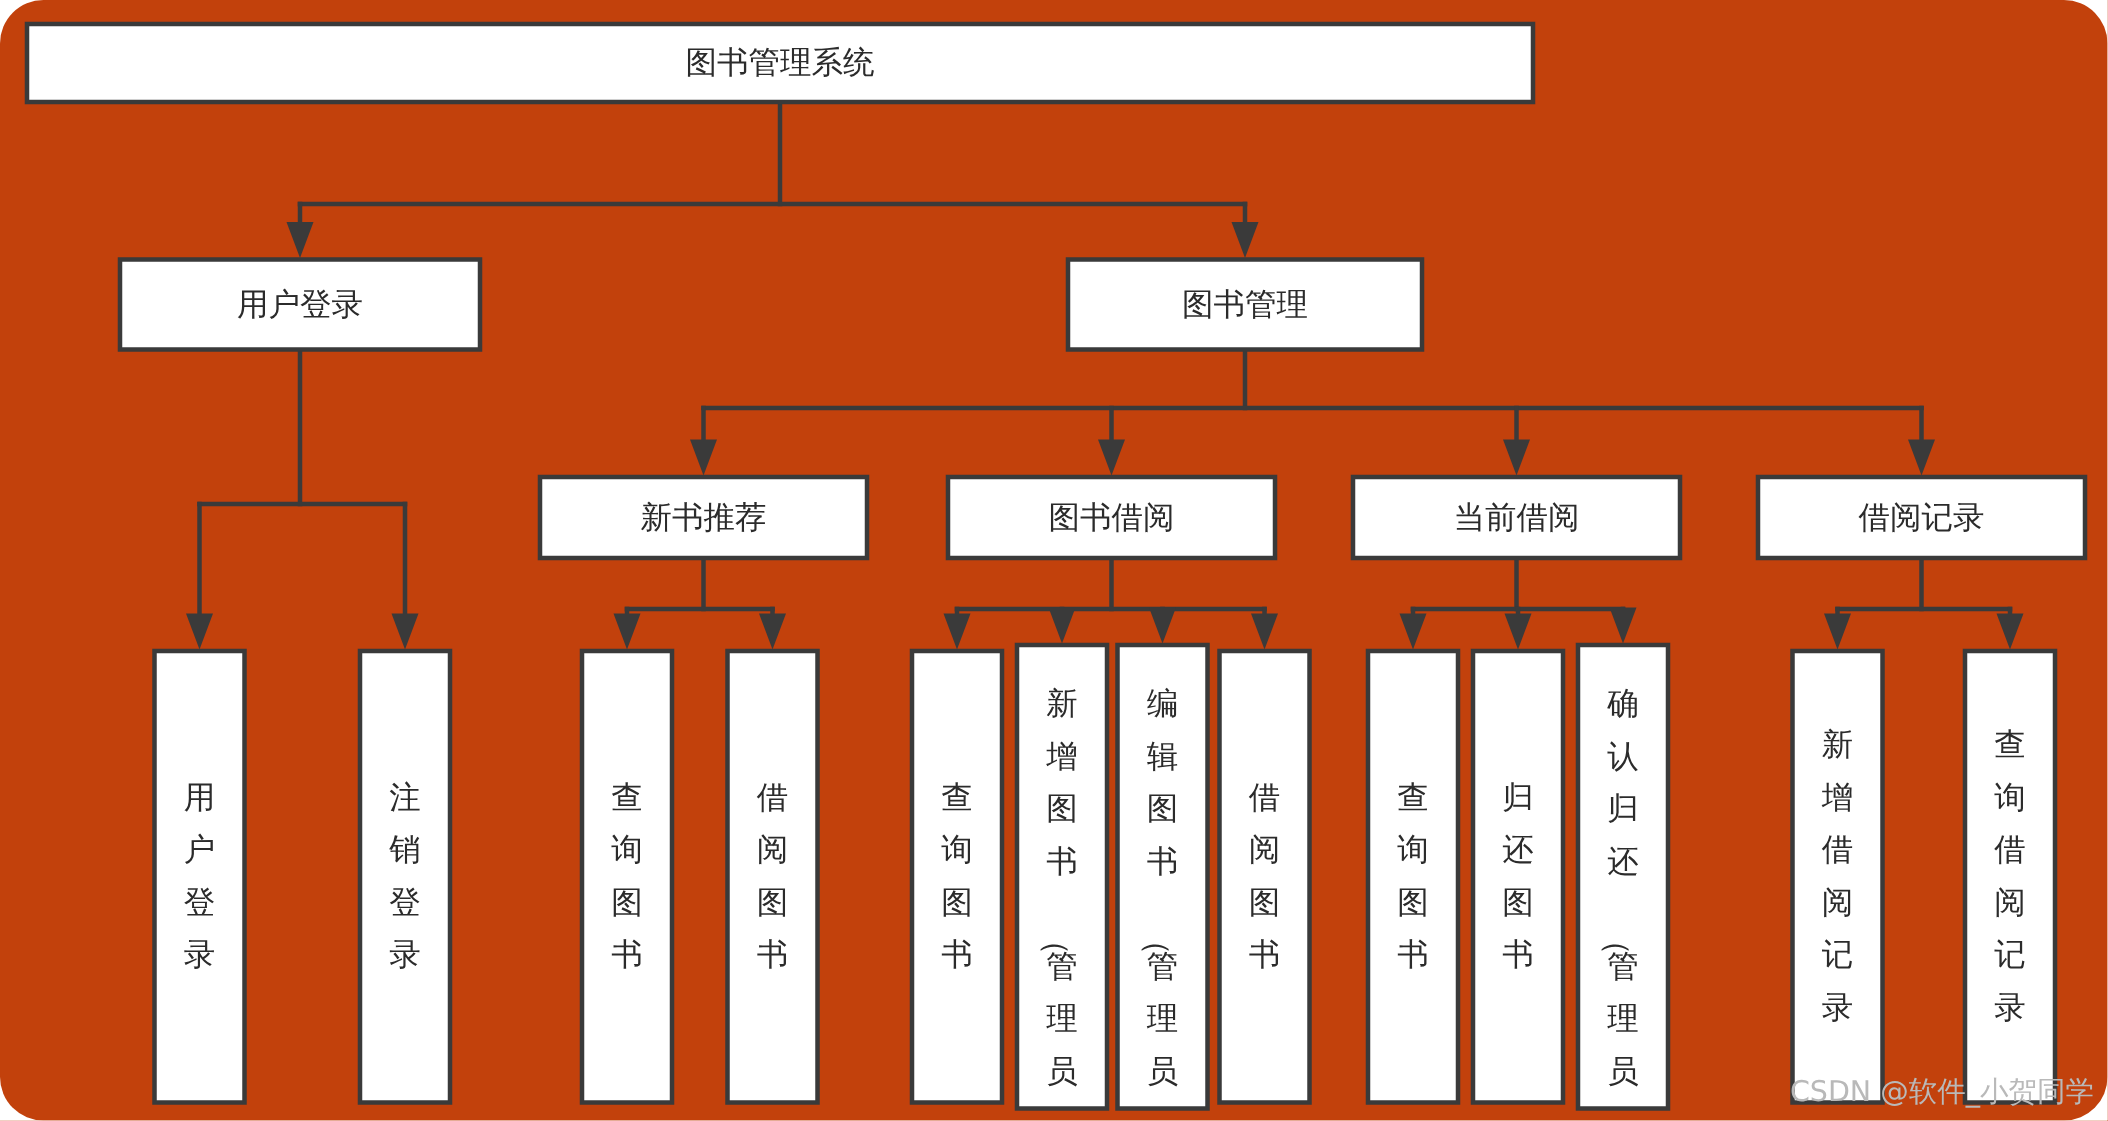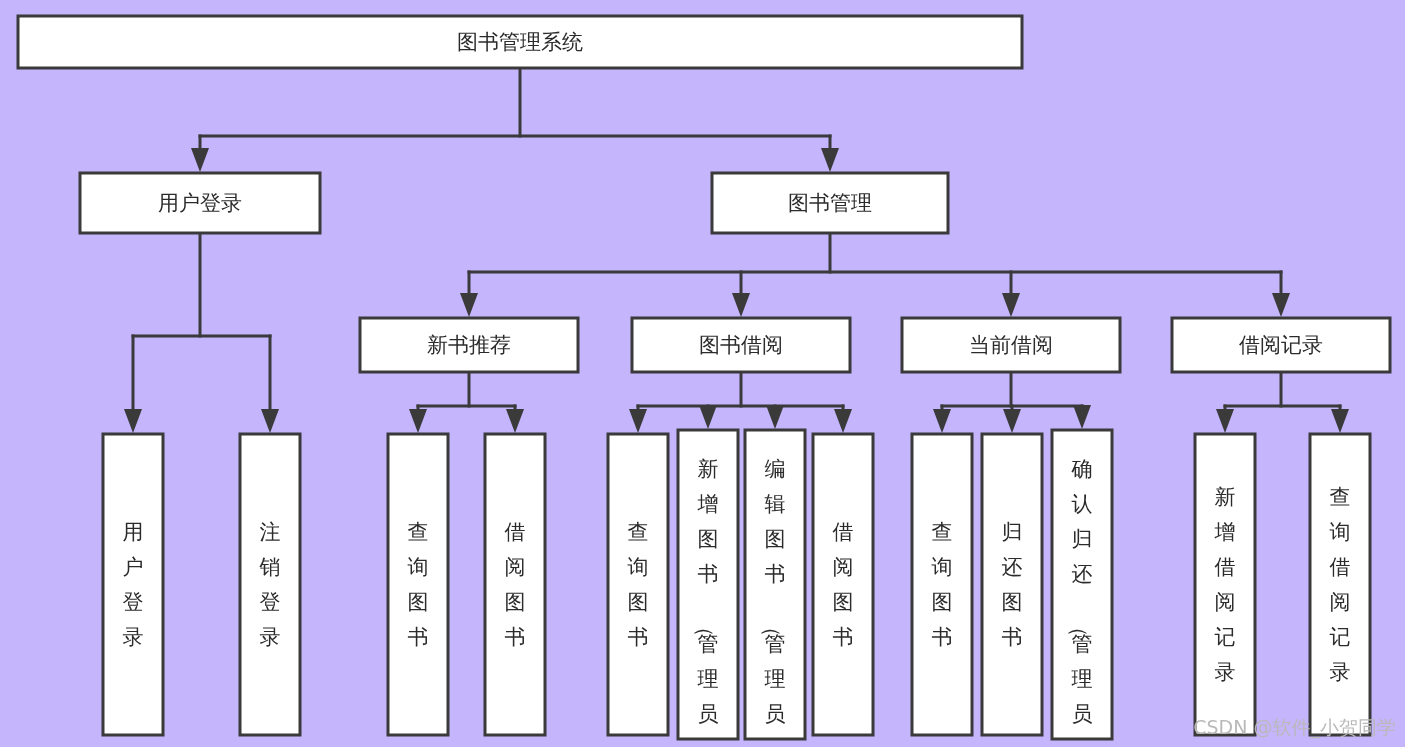--- a/index.html
+++ b/index.html
@@ -11,21 +11,22 @@
   body {
     width: 1405px;
     height: 747px;
     font-family: "DejaVu Sans", "Liberation Sans", sans-serif;
     overflow: hidden;
   }
   #diagram-root {
     position: relative;
     width: 1405px;
     height: 747px;
-    background: #c4b5fd;
+    background: #c2410c;
+    border-radius: 29px;
   }
   svg.diagram-canvas {
     position: absolute;
     left: 0;
     top: 0;
     width: 1405px;
     height: 747px;
     display: block;
   }
   .node-box {

